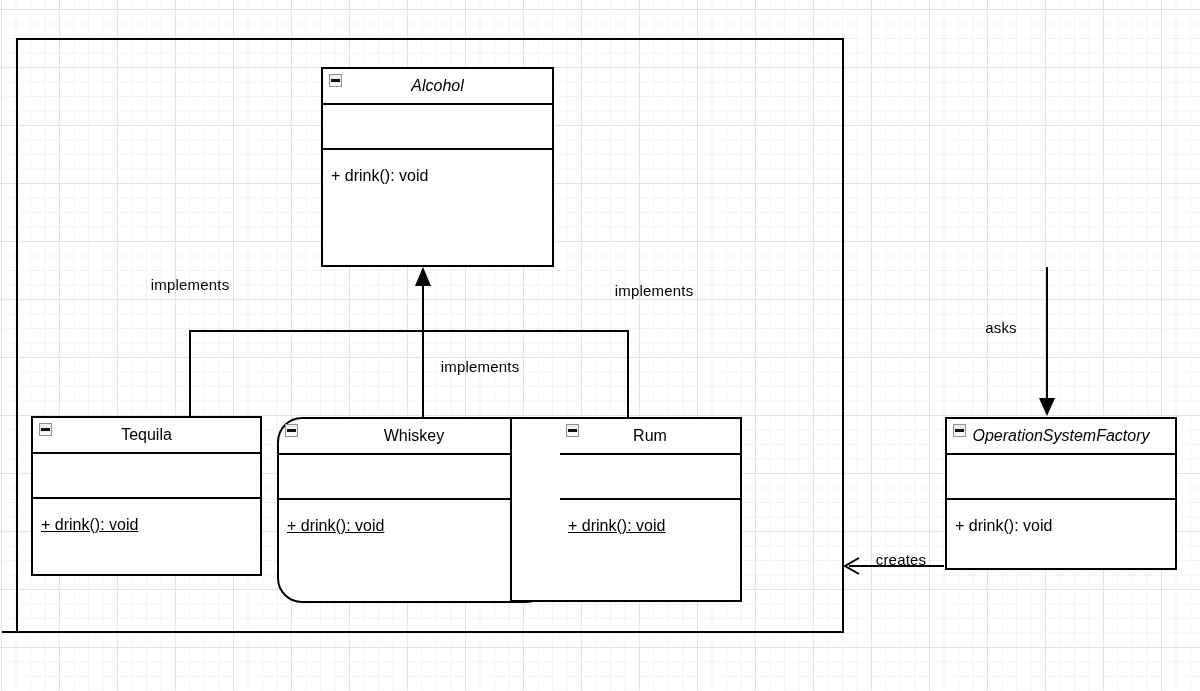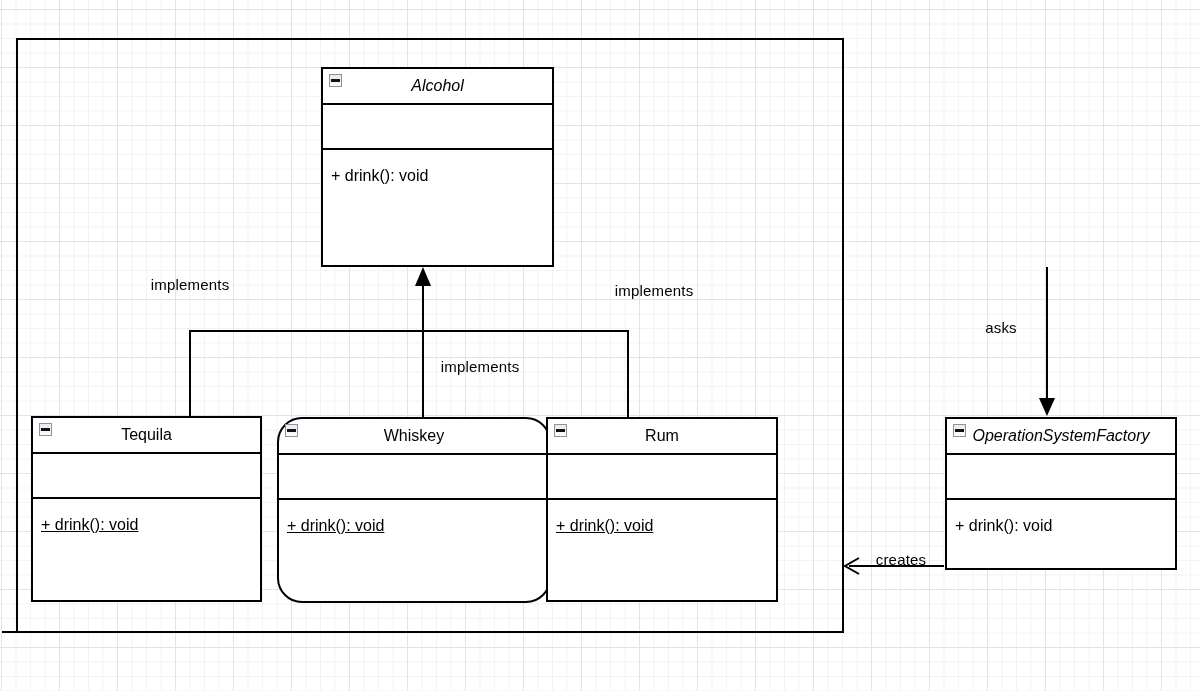--- a/index.html
+++ b/index.html
@@ -79,21 +79,21 @@
         </span>
       <span>Alcohol</span>
     </div>
     <div class="uml-attrs"></div>
     <div class="uml-methods">
       <span>+ drink(): void</span>
     </div>
   </div>
 
 
-  <div class="uml-class" style="left:31px;top:416px;width:231px;height:186px;">
+  <div class="uml-class" style="left:31px;top:416px;width:231px;height:160px;">
     <div class="uml-title">
       <span class="collapse-icon">
           <span class="minus"></span>
         </span>
       <span>Tequila</span>
     </div>
     <div class="uml-attrs"></div>
     <div class="uml-methods">
       <span class="u">+ drink(): void</span>
     </div>
@@ -105,21 +105,21 @@
           <span class="minus"></span>
         </span>
       <span>Whiskey</span>
     </div>
     <div class="uml-attrs"></div>
     <div class="uml-methods">
       <span class="u">+ drink(): void</span>
     </div>
   </div>
 
-  <div class="uml-class" style="left:546px;top:417px;width:232px;height:185px;">
+  <div class="uml-class" style="left:510px;top:417px;width:232px;height:185px;padding-left:48px;">
     <div class="uml-title">
       <span class="collapse-icon">
           <span class="minus"></span>
         </span>
       <span>Rum</span>
     </div>
     <div class="uml-attrs"></div>
     <div class="uml-methods">
       <span class="u">+ drink(): void</span>
     </div>

